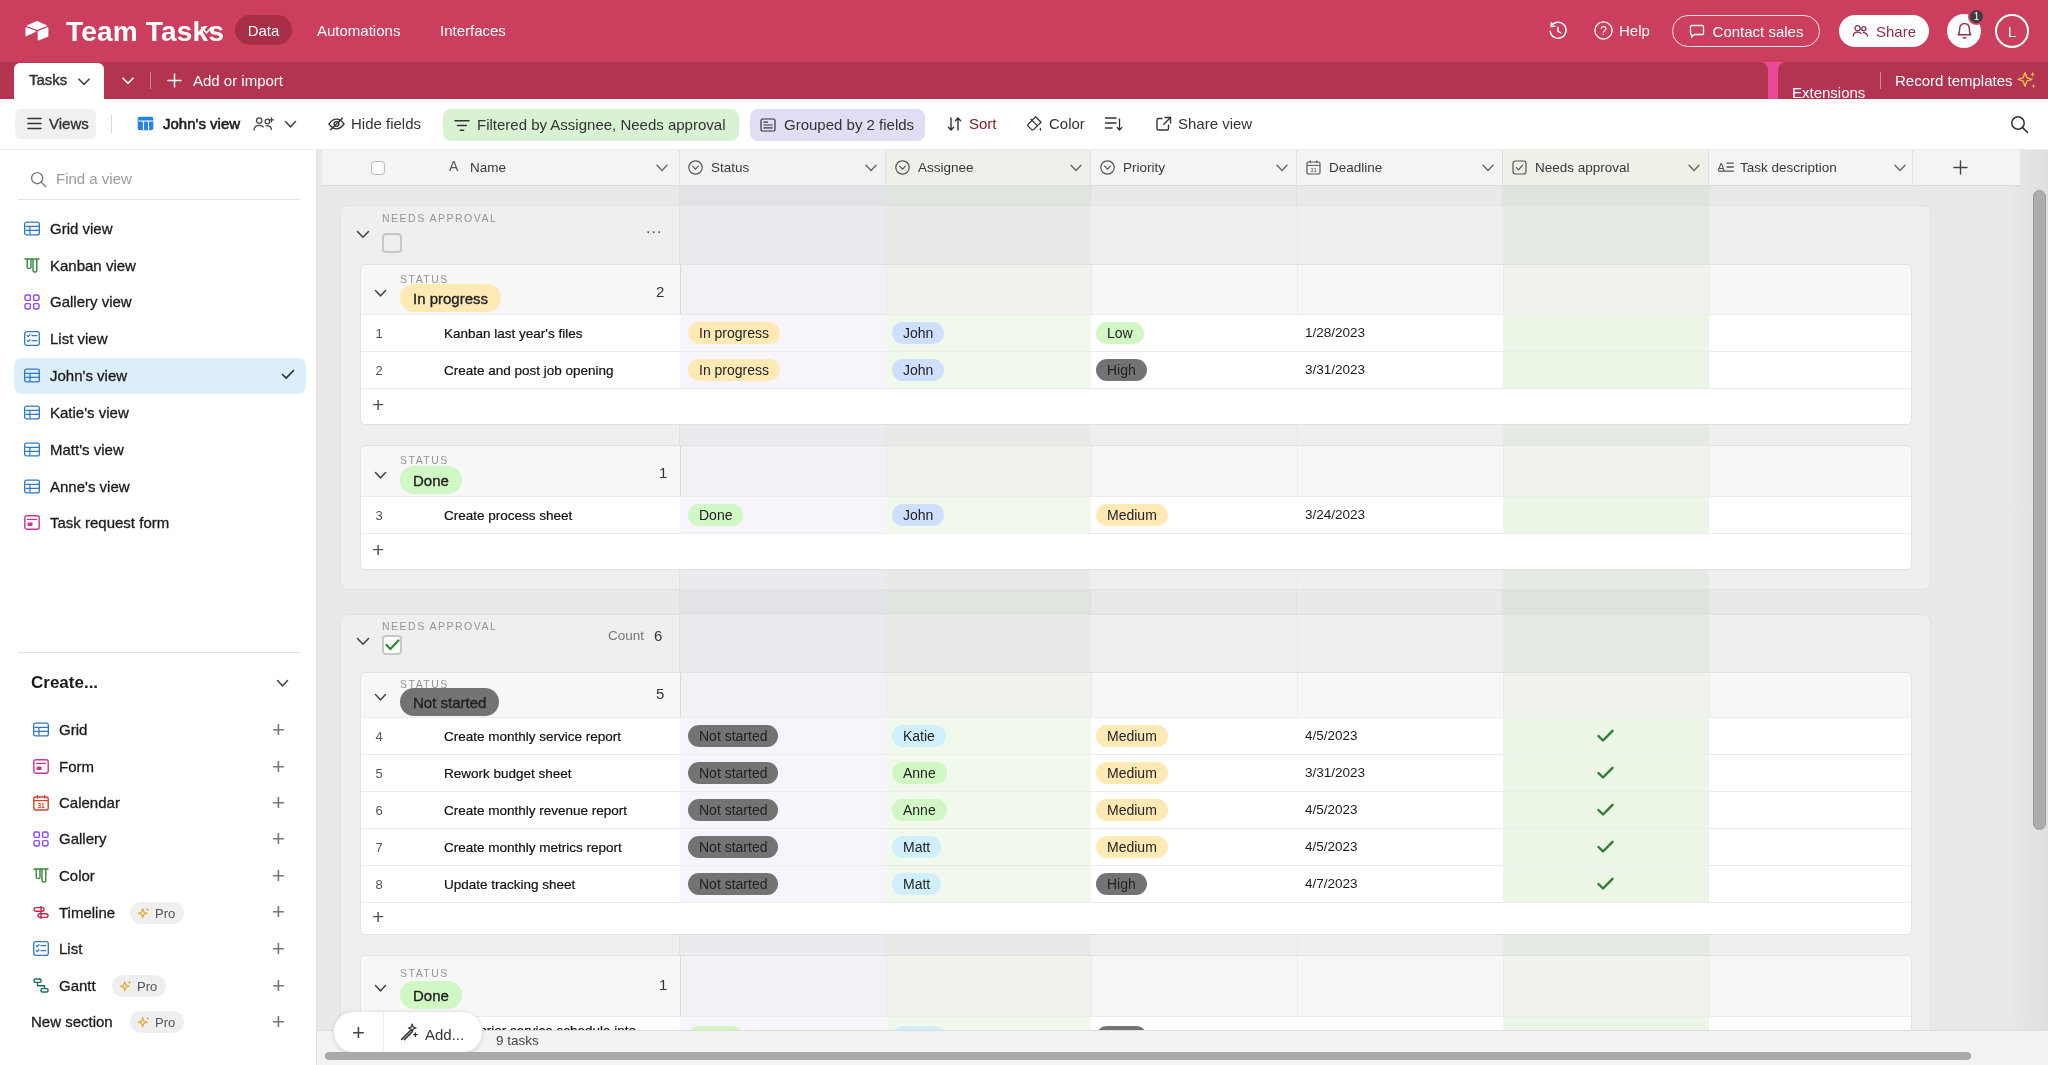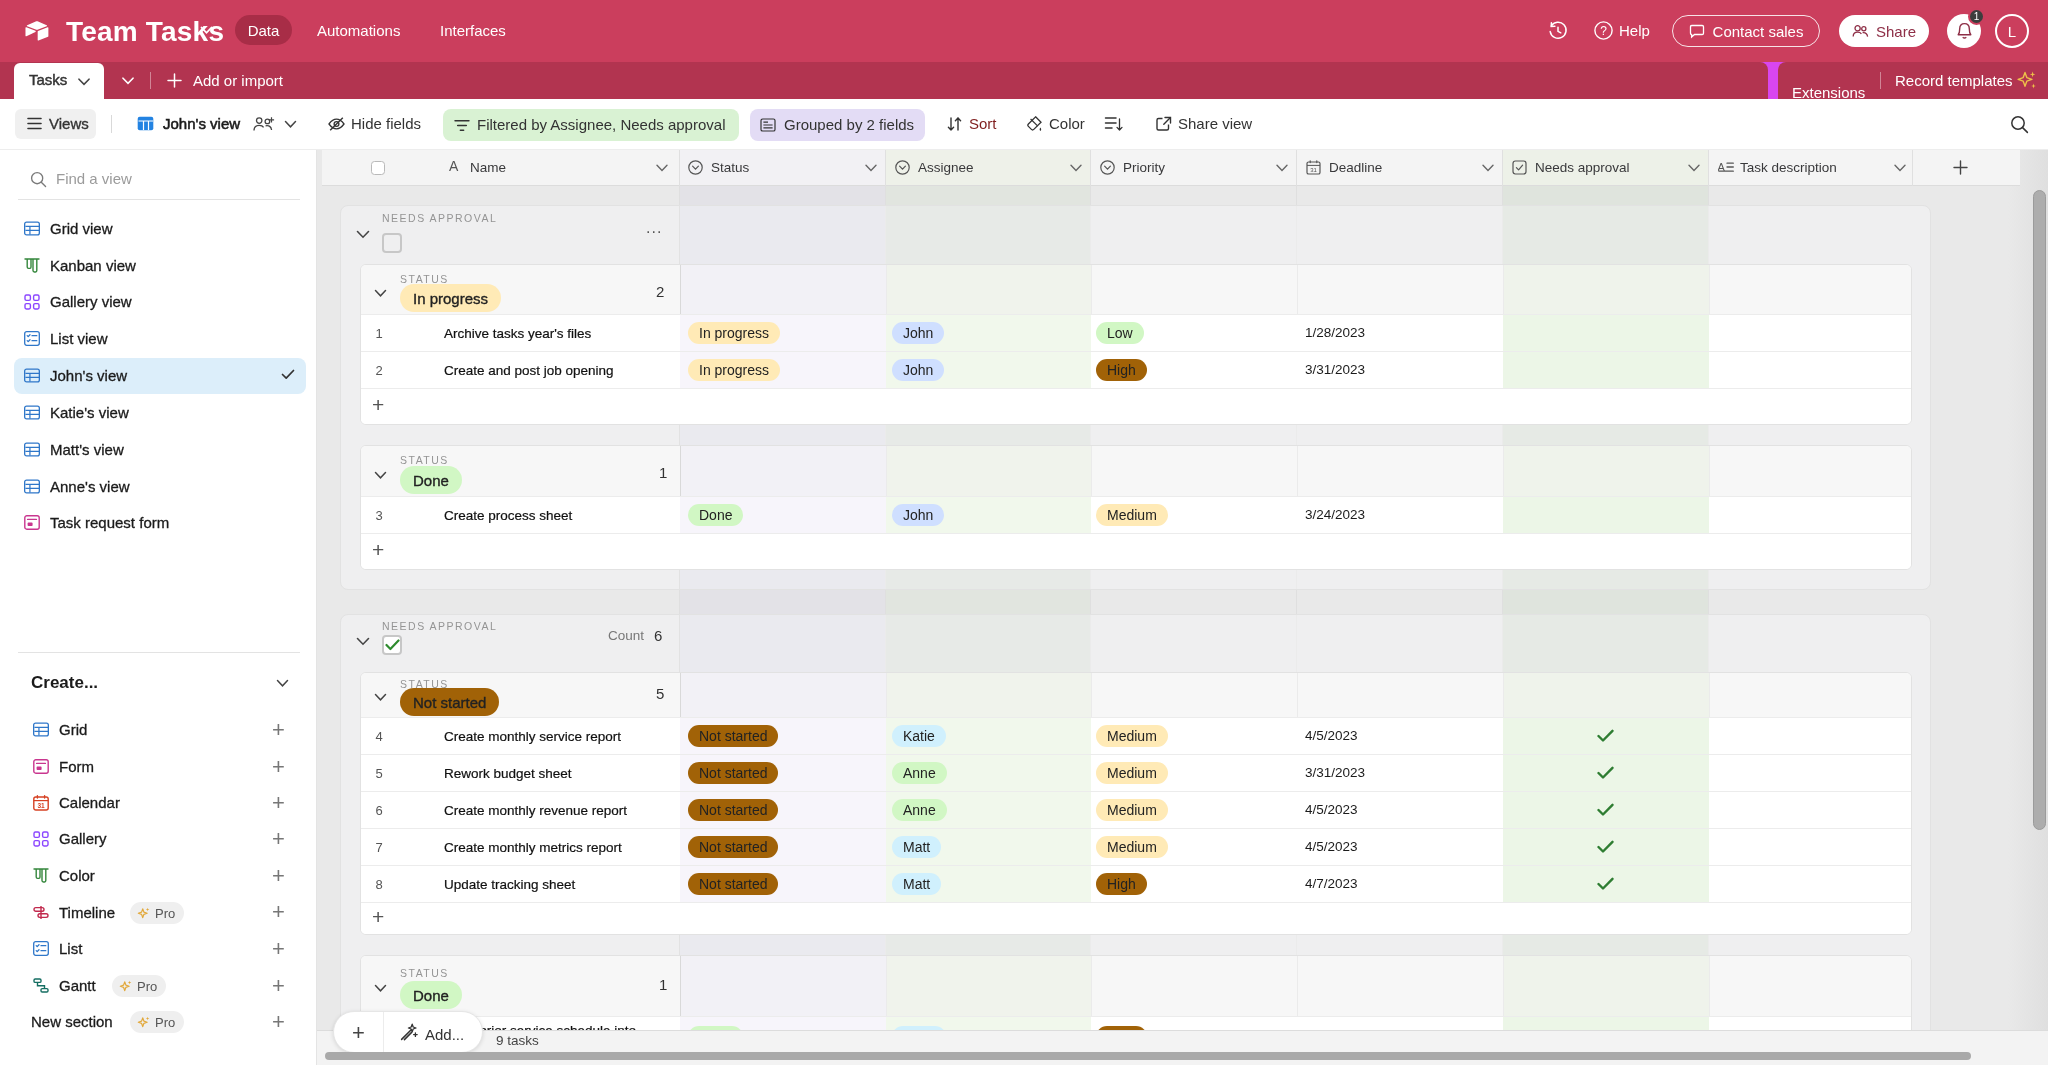--- a/index.html
+++ b/index.html
@@ -3,21 +3,21 @@
 <meta charset="utf-8">
 <style>
 *{margin:0;padding:0;box-sizing:border-box;}
 html,body{width:2048px;height:1065px;overflow:hidden;}
 body{font-family:"Liberation Sans",sans-serif;-webkit-font-smoothing:antialiased;}
 #app{position:relative;width:2048px;height:1065px;background:#e9e9e9;overflow:hidden;}
 .abs{position:absolute;}
 svg{display:block;}
 
 #topbar{position:absolute;left:0;top:0;width:2048px;height:62px;background:#cb3e5d;}
-#tabsbar{position:absolute;left:0;top:62px;width:2048px;height:37px;background:#d946ef;}
+#tabsbar{position:absolute;left:0;top:62px;width:2048px;height:37px;background:#ec4899;}
 #toolbar{position:absolute;left:0;top:99px;width:2048px;height:51px;background:#fff;border-bottom:1px solid #ededed;}
 .wtxt{color:#fff;}
 .navitem{color:#fff;font-size:15px;}
 .pill{border-radius:999px;display:inline-flex;align-items:center;justify-content:center;}
 
 #sidebar{position:absolute;left:0;top:150px;width:317px;height:915px;background:#fff;border-right:1px solid #e4e4e4;}
 .sbtext{position:absolute;left:58px;font-size:15px;color:#1b1b1b;-webkit-text-stroke:0.3px #1b1b1b;}
 .probadge{display:inline-flex;align-items:center;height:22px;padding:0 9px 0 7px;background:#efefef;border-radius:11px;font-size:13px;color:#555;gap:4px;}
 
 .colsep{position:absolute;top:186px;bottom:35px;width:1px;background:#dfdfdf;}
@@ -32,21 +32,21 @@
 .gchip{display:inline-flex;align-items:center;height:28px;padding:0 13px;border-radius:14px;font-size:15px;color:#222;-webkit-text-stroke:0.35px #222;}
 .row{position:absolute;left:0;width:100%;height:37px;border-top:1px solid #ececec;background:#fff;}
 .rnum{position:absolute;left:0;width:36px;text-align:center;top:50%;transform:translateY(-50%);font-size:13px;color:#555;}
 .rname{position:absolute;left:83px;top:50%;transform:translateY(-50%);font-size:13.5px;color:#111;-webkit-text-stroke:0.2px #111;white-space:nowrap;}
 .cell{position:absolute;top:0;height:100%;display:flex;align-items:center;padding-left:8px;}
 .datetxt{font-size:13.5px;color:#1b1b1b;}
 .cnum{font-size:15px;color:#333;}
 
 .yellow{background:#ffeab6;}
 .green{background:#d1f7c4;}
-.red{background:#a16207;}
+.red{background:#737373;}
 .blue{background:#cfdfff;}
 .cyan{background:#d0f0fd;}
 
 .t-status{background:#f7f5fb;}
 .t-assignee{background:#f1f8ec;}
 .t-na{background:#ecf6e7;}
 .plusmark{font-size:22px;color:#777;font-weight:400;line-height:24px;}
 .vline{position:absolute;top:0;bottom:0;width:1px;background:#ebebeb;}
 .addplus{position:absolute;left:11px;font-size:21px;color:#555;font-weight:300;}
 </style>
@@ -173,21 +173,21 @@
   <div class="vline" style="left:525px;"></div>
   <div class="vline" style="left:730px;"></div>
   <div class="vline" style="left:936px;"></div>
   <div class="vline" style="left:1142px;"></div>
   <div class="vline" style="left:1348px;"></div>
   <div class="row" style="top:49px;">
     <div class="cell t-status" style="left:319px;width:206px;"></div>
     <div class="cell t-assignee" style="left:525px;width:205px;"></div>
     <div class="cell t-na" style="left:1142px;width:206px;"></div>
     <div class="rnum">1</div>
-          <div class="rname">Archive tasks year's files</div>
+          <div class="rname">Kanban last year's files</div>
     <div class="chip yellow abs" style="left:327px;top:7px;">In progress</div>
     <div class="chip blue abs" style="left:531px;top:7px;">John</div>
     <div class="chip green abs" style="left:735px;top:7px;">Low</div>
     <div class="datetxt abs" style="left:944px;top:10px;">1/28/2023</div>
   </div>
   <div class="row" style="top:86px;">
     <div class="cell t-status" style="left:319px;width:206px;"></div>
     <div class="cell t-assignee" style="left:525px;width:205px;"></div>
     <div class="cell t-na" style="left:1142px;width:206px;"></div>
     <div class="rnum">2</div>

